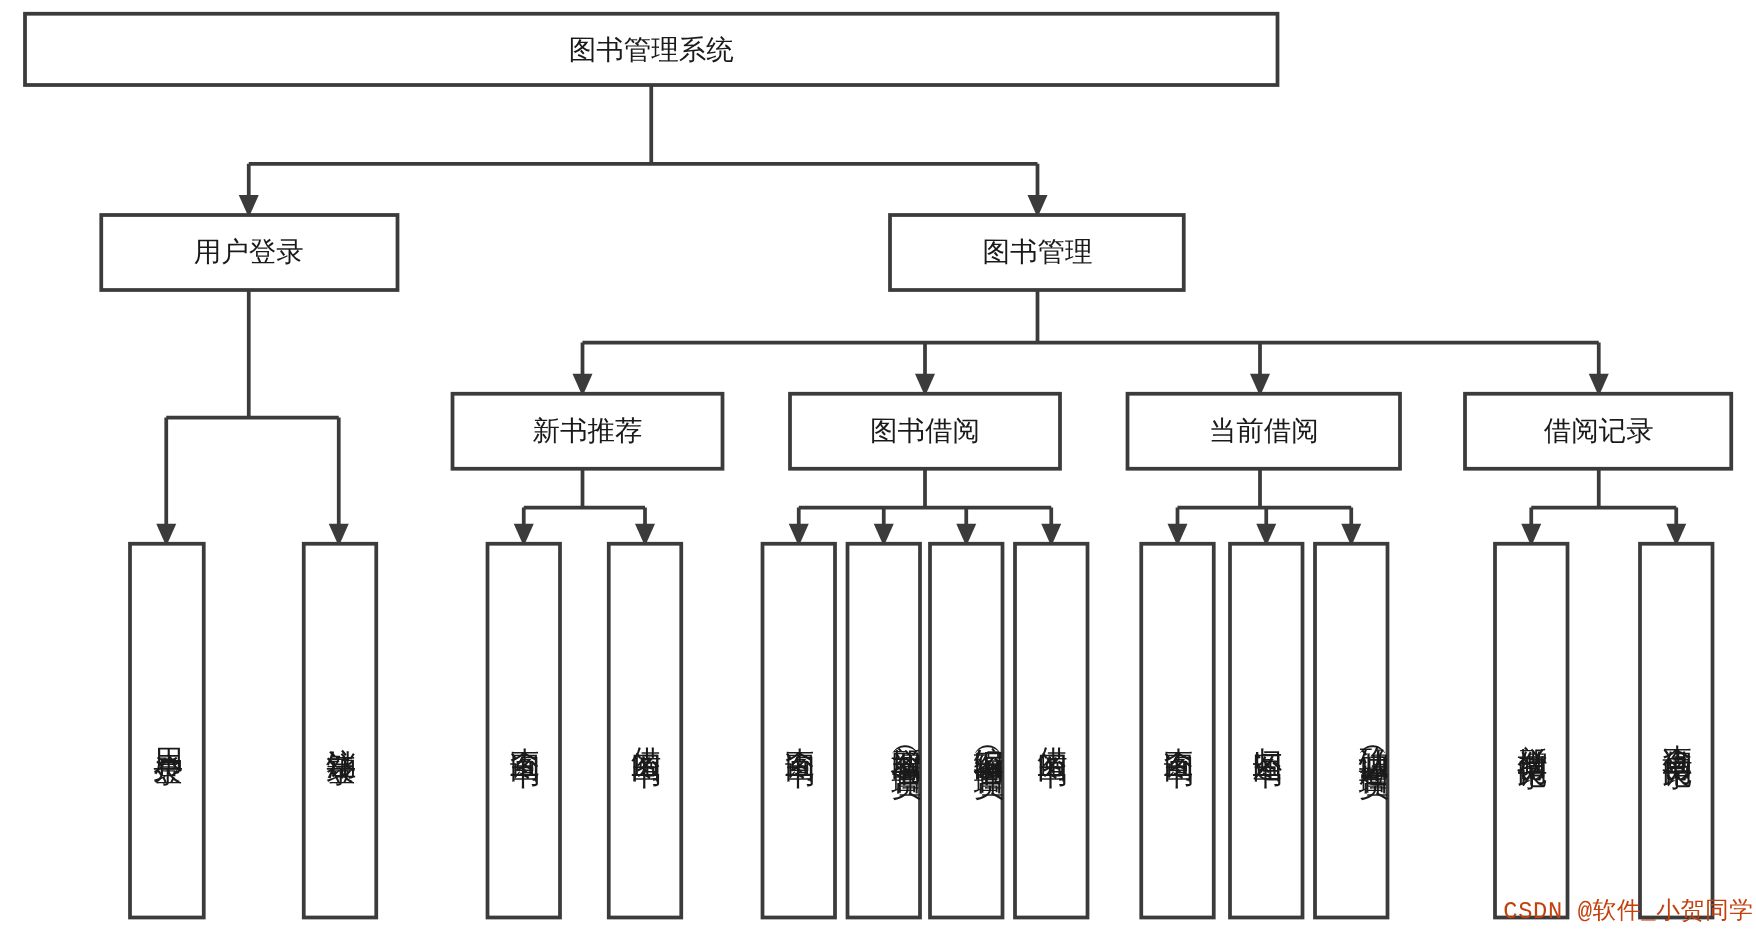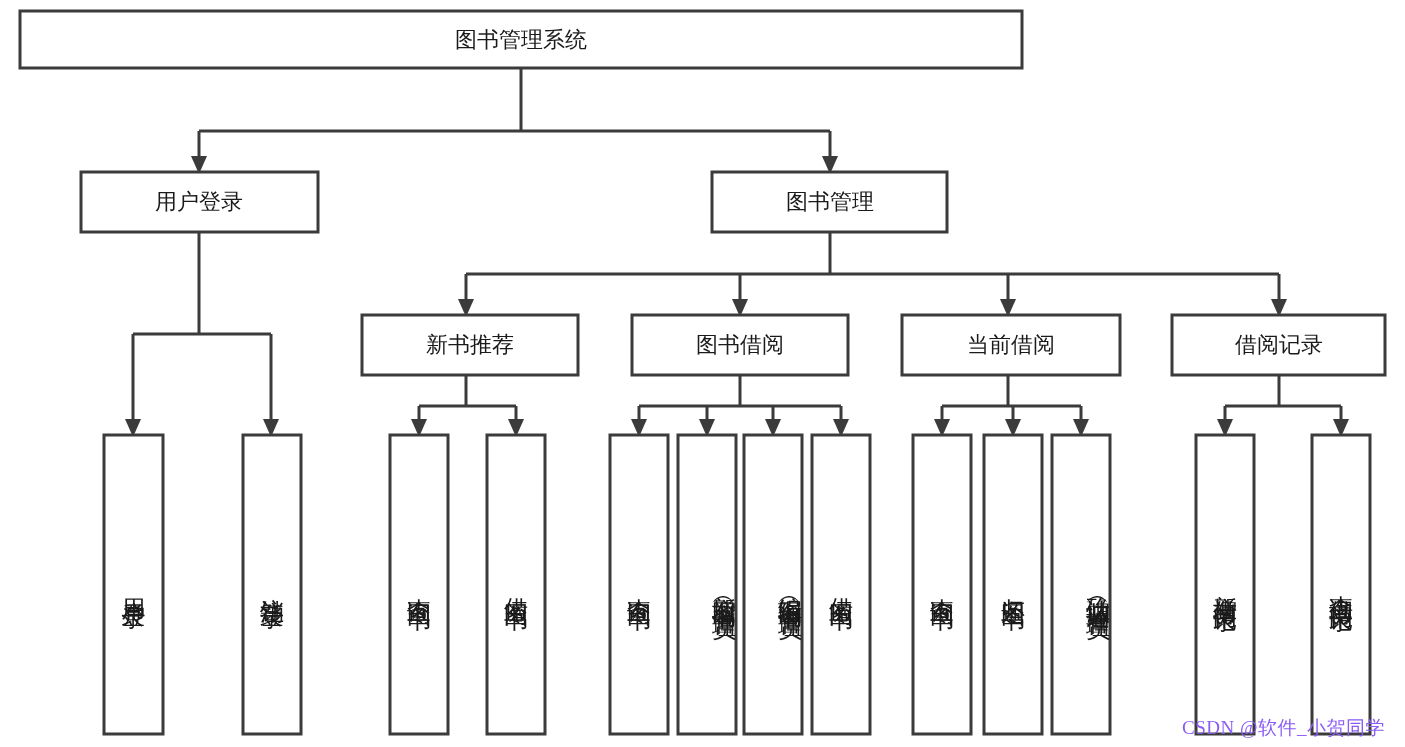--- a/index.html
+++ b/index.html
@@ -58,25 +58,25 @@
     color: #1a1a1a;
     letter-spacing: 3px;
     white-space: nowrap;
     pointer-events: none;
     display: flex;
     align-items: flex-start;
     justify-content: center;
   }
   .watermark {
     position: absolute;
-    right: 20px;
+    right: 2px;
     bottom: 6px;
-    font-family: Liberation Serif, serif;
+    font-family: Liberation Mono, monospace;
     font-size: 19px;
-    color: #8b5cf6;
+    color: #c2410c;
     white-space: nowrap;
     letter-spacing: 0.5px;
   }
 </style>
 </head>
 <body>
 
 <div id="diagram-root">
 
   <svg class="diagram-svg" viewBox="0 0 1405 747">

